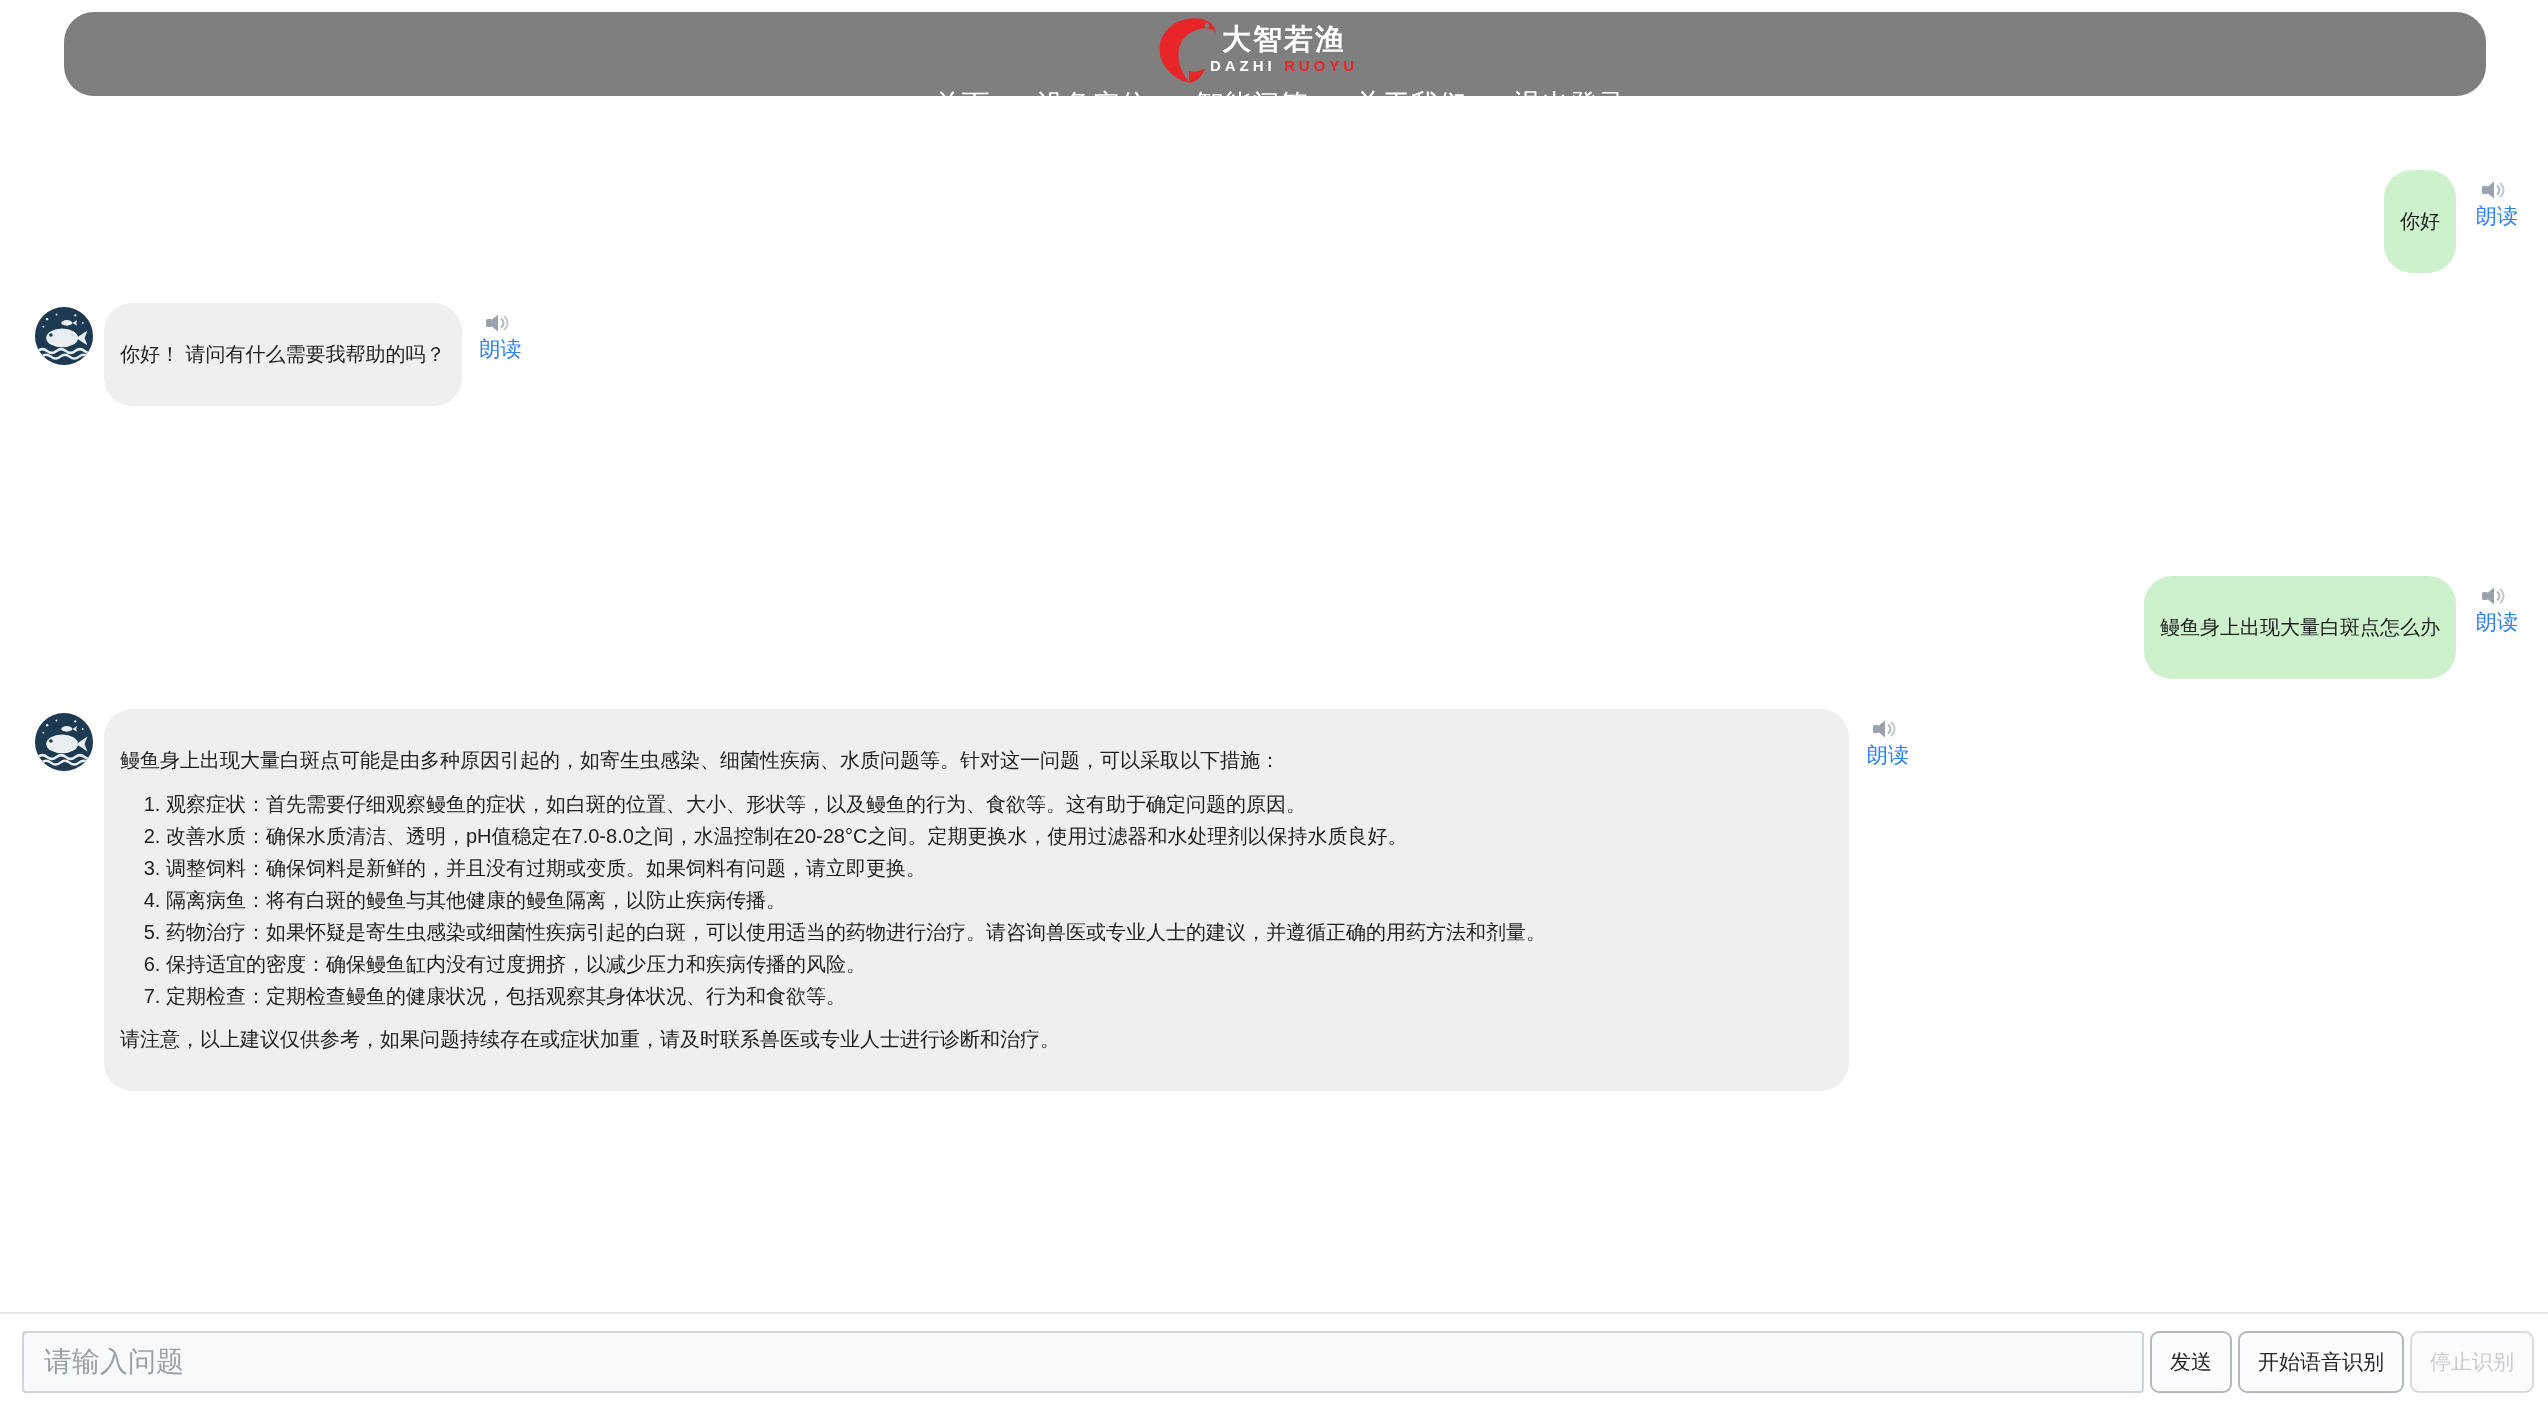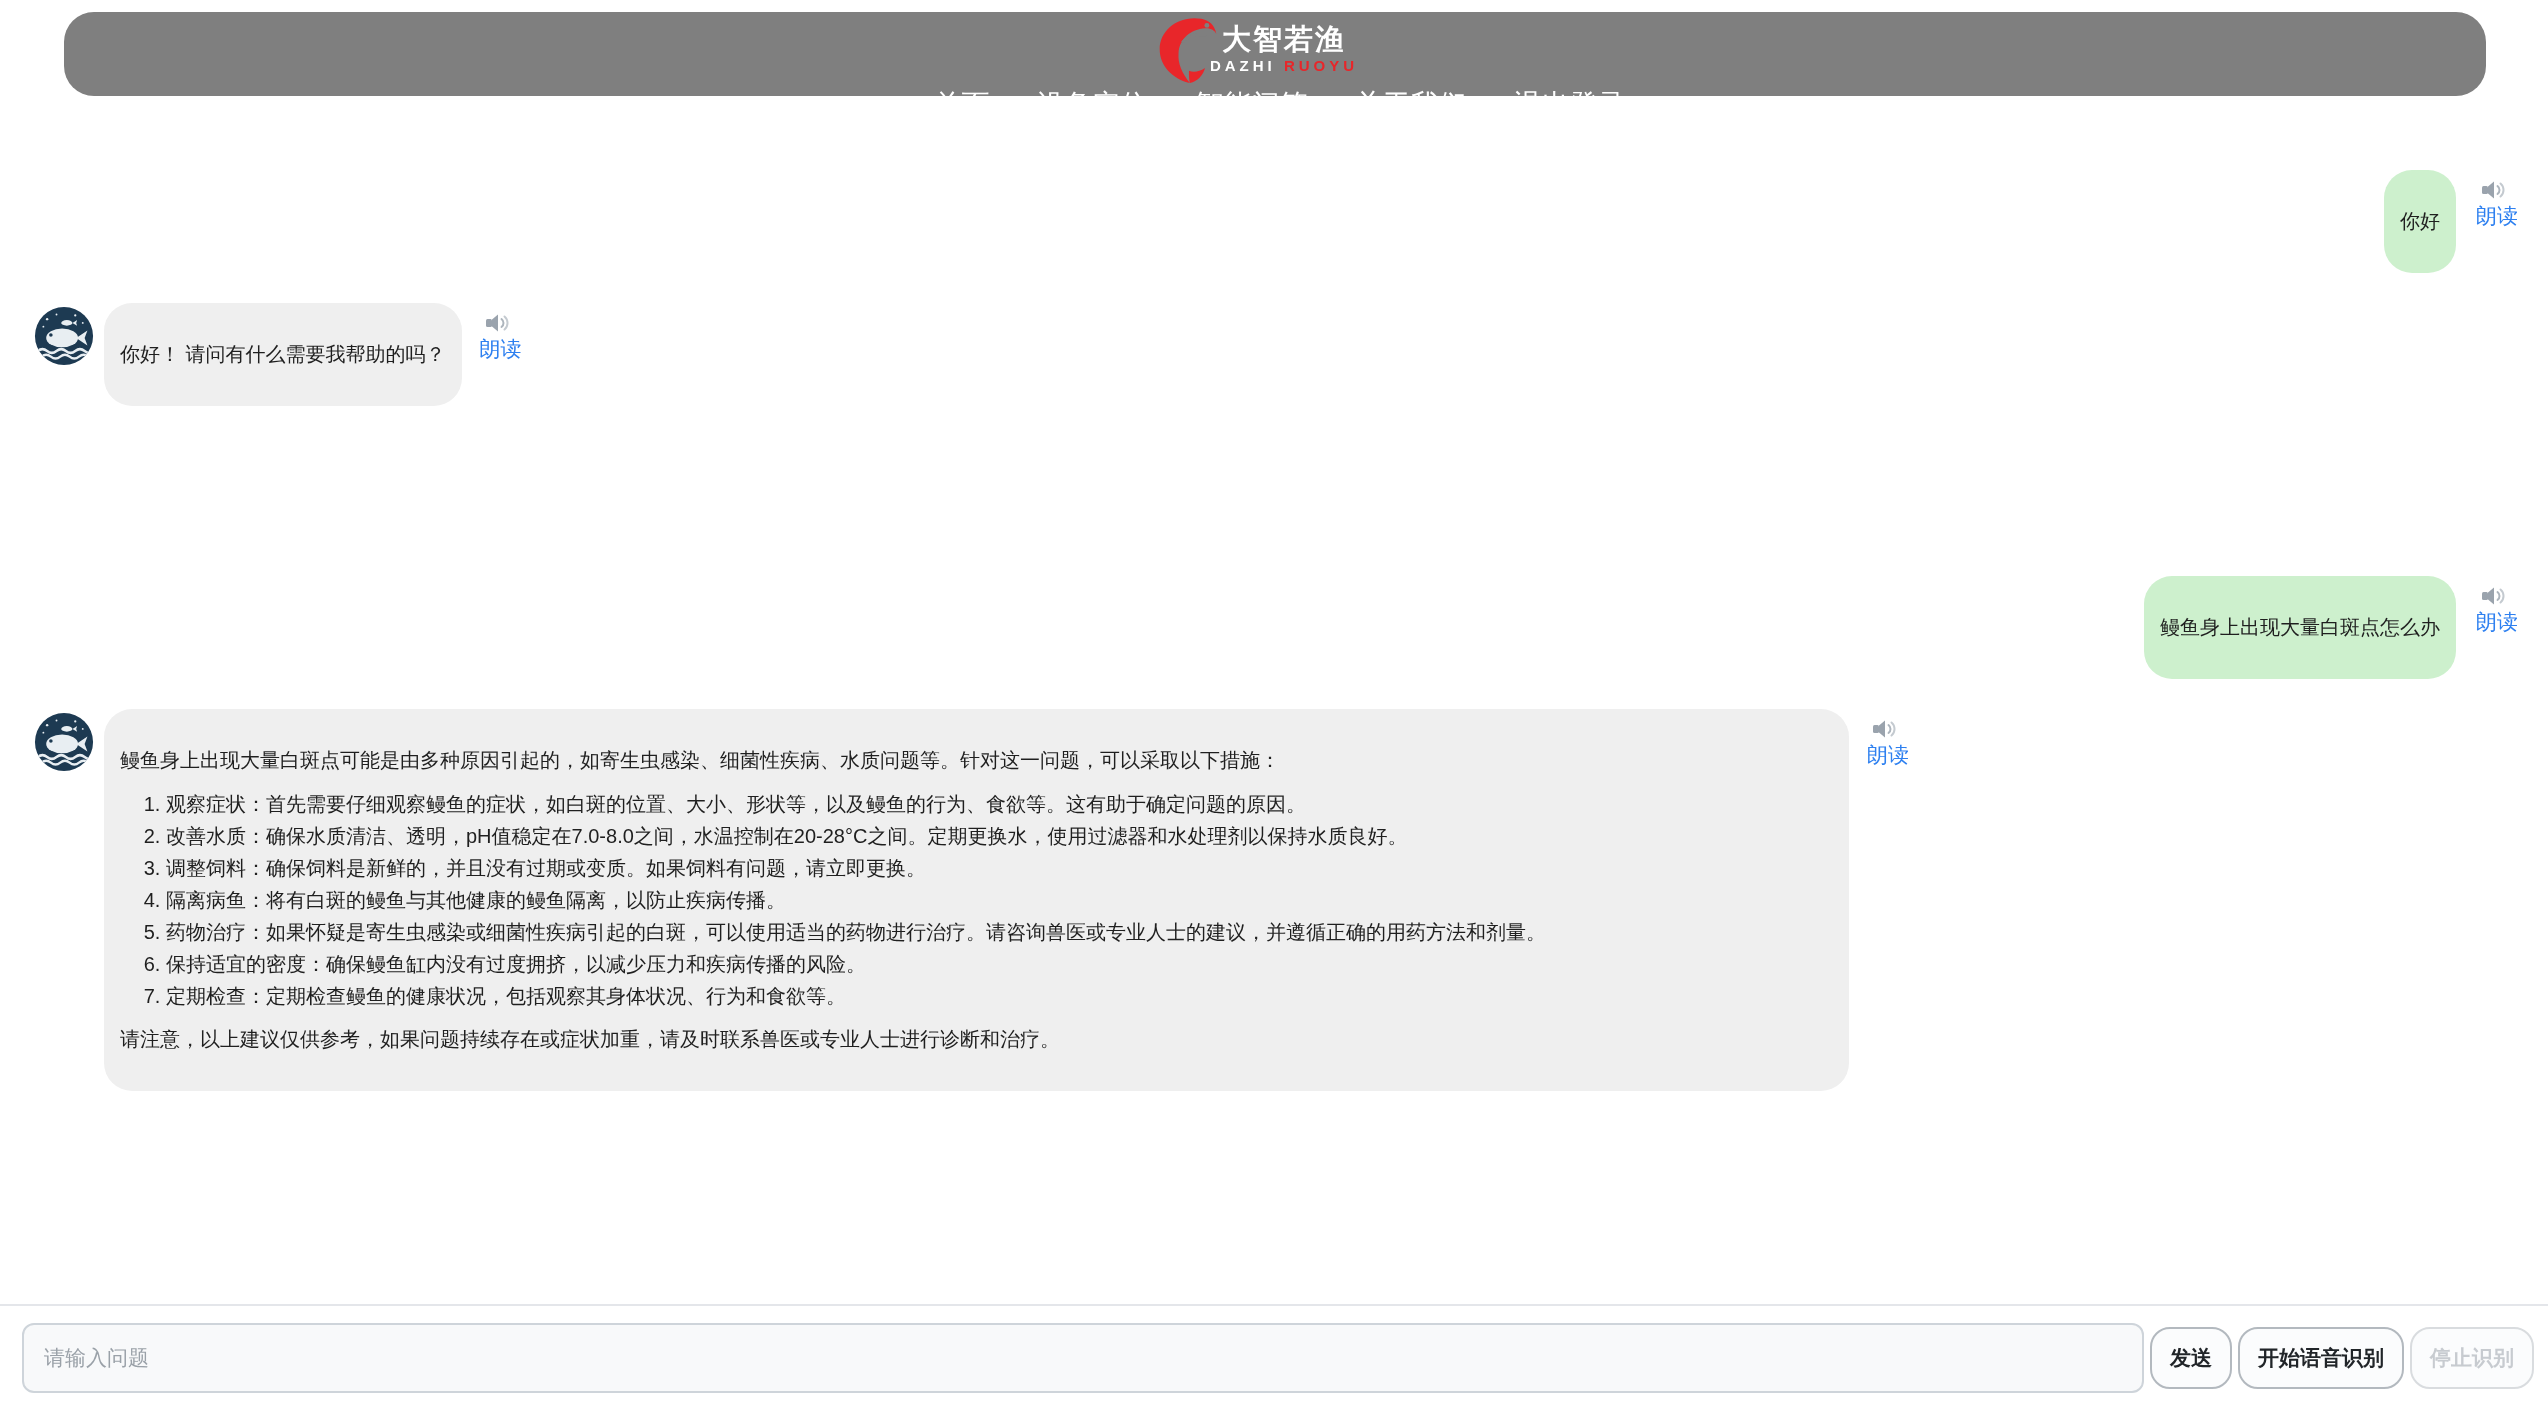--- a/index.html
+++ b/index.html
@@ -51,29 +51,29 @@
   .row.user .readaloud{margin-left:20px;margin-right:2px;}
   .readaloud svg{display:block;margin-right:6px;}
   .readaloud span{color:var(--link-blue);font-size:21px;white-space:nowrap;}
   
   .composer{
     position:fixed;left:0;right:0;bottom:0;background:#ffffff;
     border-top:2px solid #e4e6ea;padding:17px 14px 18px 22px;
     display:flex;align-items:center;
   }
   .composer input{
-    flex:1;height:70px;border:2px solid var(--border-light);border-radius:12px;
-    background:#f8f9fa;font-size:21px;padding:0 20px;outline:none;color:var(--text);
+    flex:1;height:62px;border:2px solid var(--border-light);border-radius:4px;
+    background:#f8f9fa;font-size:28px;padding:0 20px;outline:none;color:var(--text);
     font-family:inherit;
   }
   .composer input::placeholder{color:#9aa1a8;}
   .composer .btn{
-    height:62px;margin-left:6px;border:2px solid #b3b9bf;border-radius:20px;
+    height:62px;margin-left:6px;border:2px solid #b3b9bf;border-radius:9px;
     background:#fbfcfd;color:#212529;font-size:21px;padding:0 18px;cursor:pointer;
-    white-space:nowrap;font-family:inherit;font-weight:bold;
+    white-space:nowrap;font-family:inherit;
   }
   .composer .btn.disabled{border-color:#d9dcdf;color:#c7cbd0;cursor:default;}
 </style>
 </head>
 <body>
 
 <header class="navbar">
   <div class="logo">
     <svg width="68" height="74" viewBox="0 0 72 76">
       <path d="M50,6 C26,2 6,18 6,38 C6,56 20,70 38,74 C30,64 25,54 26,42 C27,27 39,17 54,16 C60,15.5 64,18 66,22 C64,12 58,7.5 50,6 Z" style="fill:var(--logo-red)"></path>

